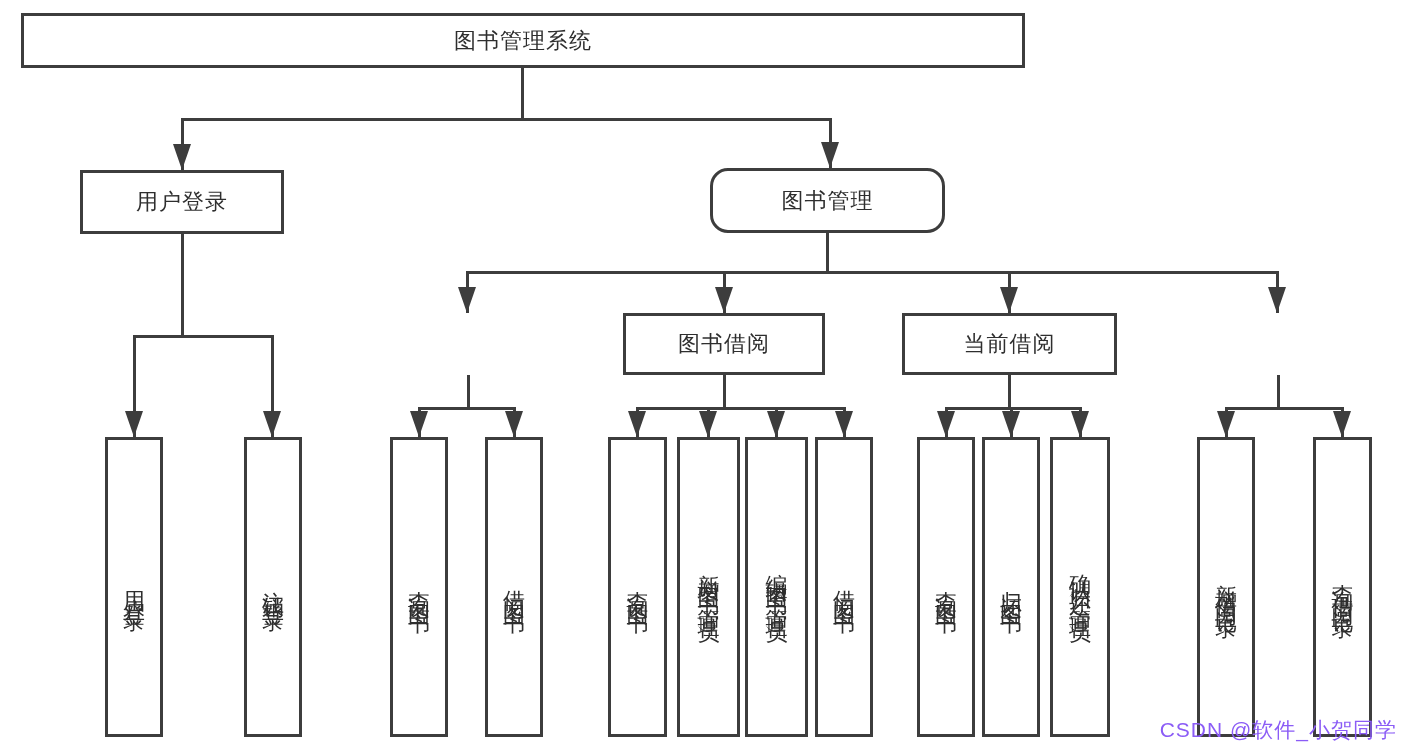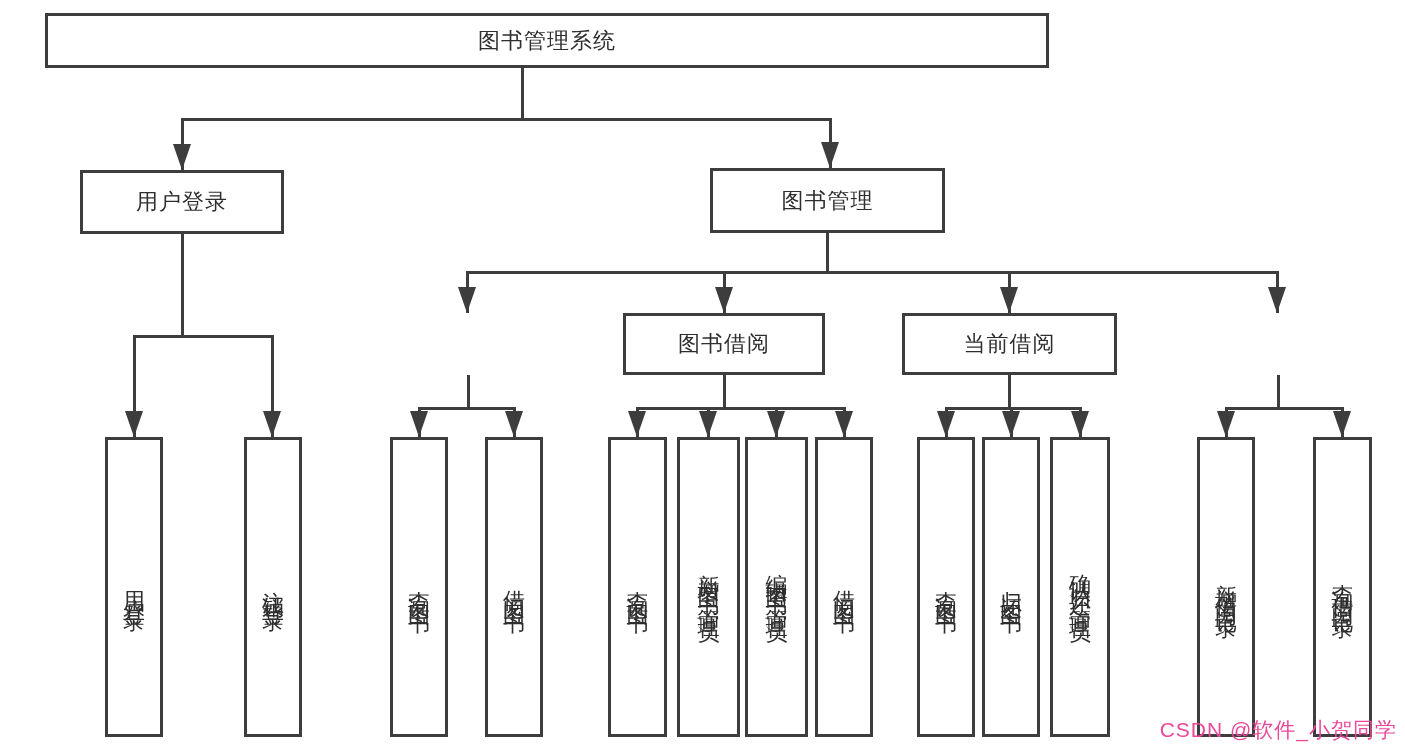--- a/index.html
+++ b/index.html
@@ -38,41 +38,41 @@
   .h{position:absolute;height:3px;background:#3d3d3d;}
   .ar{
     position:absolute;width:0;height:0;
     border-left:9px solid transparent;
     border-right:9px solid transparent;
     border-top:26px solid #3d3d3d;
   }
   .watermark{
     position:absolute;
     right:8px;bottom:3px;
-    font-size:21px;color:#ec4899;
+    font-size:21px;color:#8b5cf6;
     letter-spacing:1px;
     z-index:5;
   }
 </style>
 </head>
 <body>
 
 <div id="stage">
 
-  <div class="node" style="left:21px;top:13px;width:1004px;height:55px;margin-left:24px;">图书管理系统</div>
+  <div class="node" style="left:21px;top:13px;width:1004px;height:55px;">图书管理系统</div>
 
   <div class="v" style="left:521px;top:68px;height:52px;"></div>
   <div class="h" style="left:181px;top:118px;width:650px;"></div>
   <div class="v" style="left:181px;top:118px;height:52px;"></div>
   <div class="ar" style="left:173px;top:144px;"></div>
   <div class="v" style="left:829px;top:118px;height:50px;"></div>
   <div class="ar" style="left:821px;top:142px;"></div>
 
   <div class="node" style="left:80px;top:170px;width:204px;height:64px;">用户登录</div>
-  <div class="node" style="left:710px;top:168px;width:235px;height:65px;">图书管理</div>
+  <div class="node" style="left:710px;top:168px;width:235px;height:65px;border-radius:18px;">图书管理</div>
 
   <div class="v" style="left:181px;top:233px;height:102px;"></div>
   <div class="h" style="left:133px;top:335px;width:141px;"></div>
   <div class="v" style="left:133px;top:335px;height:102px;"></div>
   <div class="ar" style="left:125px;top:411px;"></div>
   <div class="v" style="left:271px;top:335px;height:102px;"></div>
   <div class="ar" style="left:263px;top:411px;"></div>
 
   <div class="v" style="left:826px;top:231px;height:40px;"></div>
   <div class="h" style="left:466px;top:271px;width:813px;"></div>

